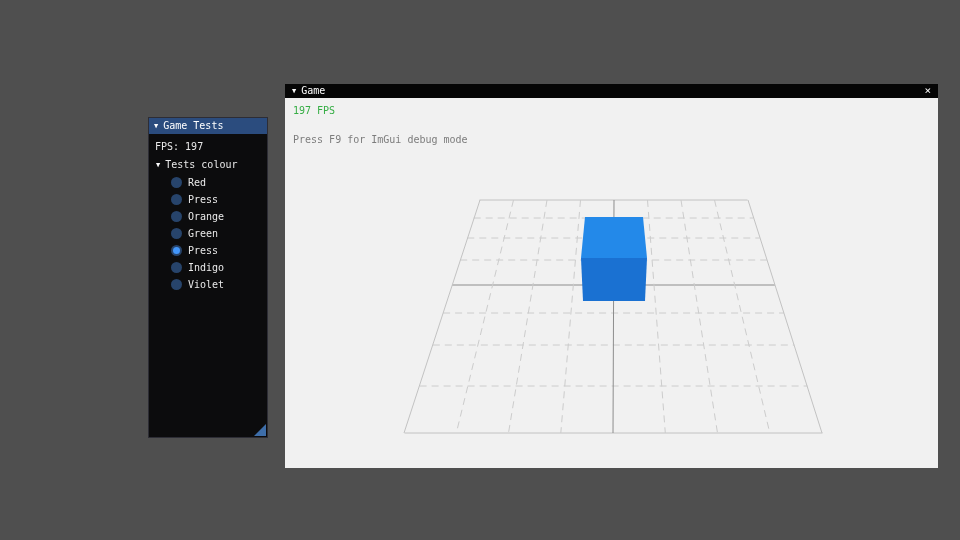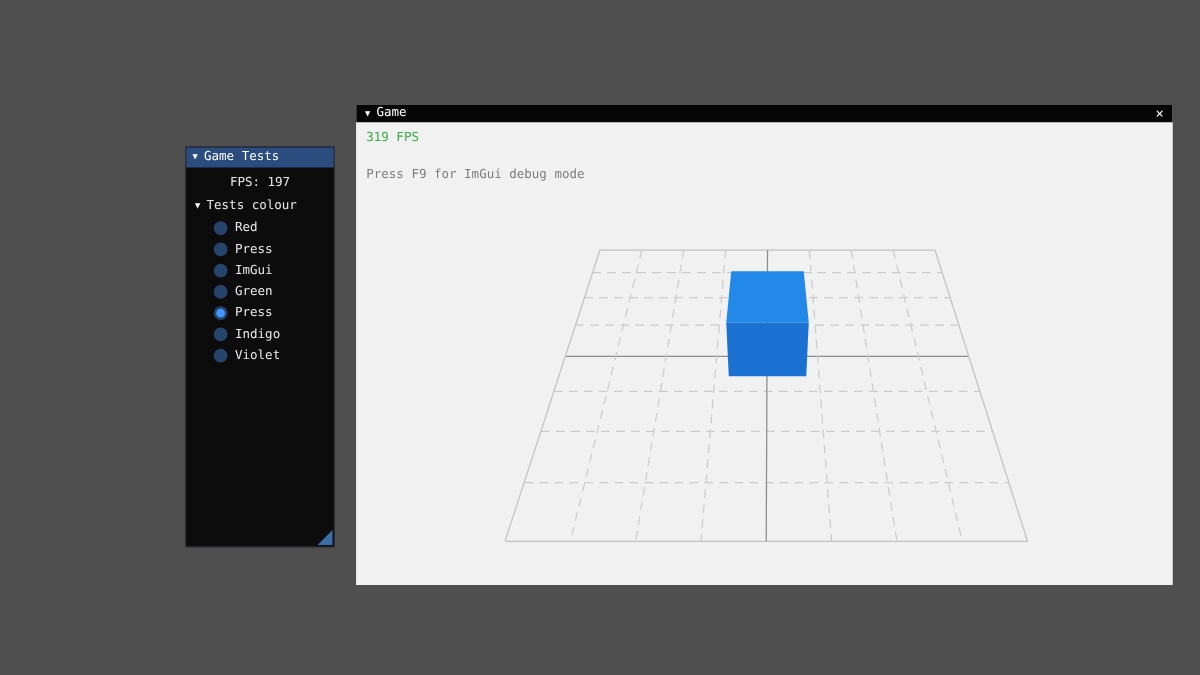--- a/index.html
+++ b/index.html
@@ -21,21 +21,21 @@
   }
   .title-bar {
     display: flex; align-items: center; gap: 5px;
     height: 16px; padding: 0 5px;
     font-size: 10px; color: #ffffff; line-height: 16px;
     user-select: none;
   }
   .tests-window .title-bar { background: #2b4c7e; }
   .arrow { font-size: 7px; color: #fff; flex: none; transform: translateY(-0.5px); }
   .tests-content { padding: 4px 6px 0 6px; color: #e9e9e9; font-size: 10px; }
-  .fps-line { margin: 3px 0 7px 0; text-align: center; }
+  .fps-line { margin: 3px 0 7px 0; }
   .tree-node { display: flex; align-items: center; gap: 5px; margin: 0 0 7px 1px; }
   .radio-row { display: flex; align-items: flex-end; gap: 6px; margin: 0 0 6px 16px; height: 11px; }
   .radio-circle {
     position: relative; width: 11px; height: 11px; border-radius: 50%;
     background: #27446b; flex: none;
   }
   .radio-circle.selected::after {
     content: ""; position: absolute; inset: 2px; border-radius: 50%;
     background: #4296fa;
   }
@@ -98,21 +98,21 @@
       <div class="radio-row">
         <span class="radio-circle"></span>
         <span class="radio-label">Red</span>
       </div>
       <div class="radio-row">
         <span class="radio-circle"></span>
         <span class="radio-label">Press</span>
       </div>
       <div class="radio-row">
         <span class="radio-circle"></span>
-        <span class="radio-label">ImGui</span>
+        <span class="radio-label">Orange</span>
       </div>
       <div class="radio-row">
         <span class="radio-circle"></span>
         <span class="radio-label">Green</span>
       </div>
       <div class="radio-row">
         <span class="radio-circle selected"></span>
         <span class="radio-label">Press</span>
       </div>
       <div class="radio-row">
@@ -158,18 +158,18 @@
           <line class="grid-line" x1="362.5" y1="102" x2="380.3" y2="335"></line>
           <line class="grid-line" x1="396" y1="102" x2="432.5" y2="335"></line>
           <line class="grid-line" x1="429.5" y1="102" x2="484.8" y2="335"></line>
           <line class="grid-edge" x1="463" y1="102" x2="537" y2="335"></line>
         </g>
         <g>
           <polygon points="300,119 358,119 362,160 296,160" fill="#2389e9"></polygon>
           <polygon points="296,160 362,160 360,203 298,203" fill="#1a71d2"></polygon>
         </g>
       </svg>
-      <div class="viewport-fps">319 FPS</div>
+      <div class="viewport-fps">197 FPS</div>
       <div class="viewport-hint">Press F9 for ImGui debug mode</div>
     </div>
   </div>
 
 </div>
 
 </body></html>

